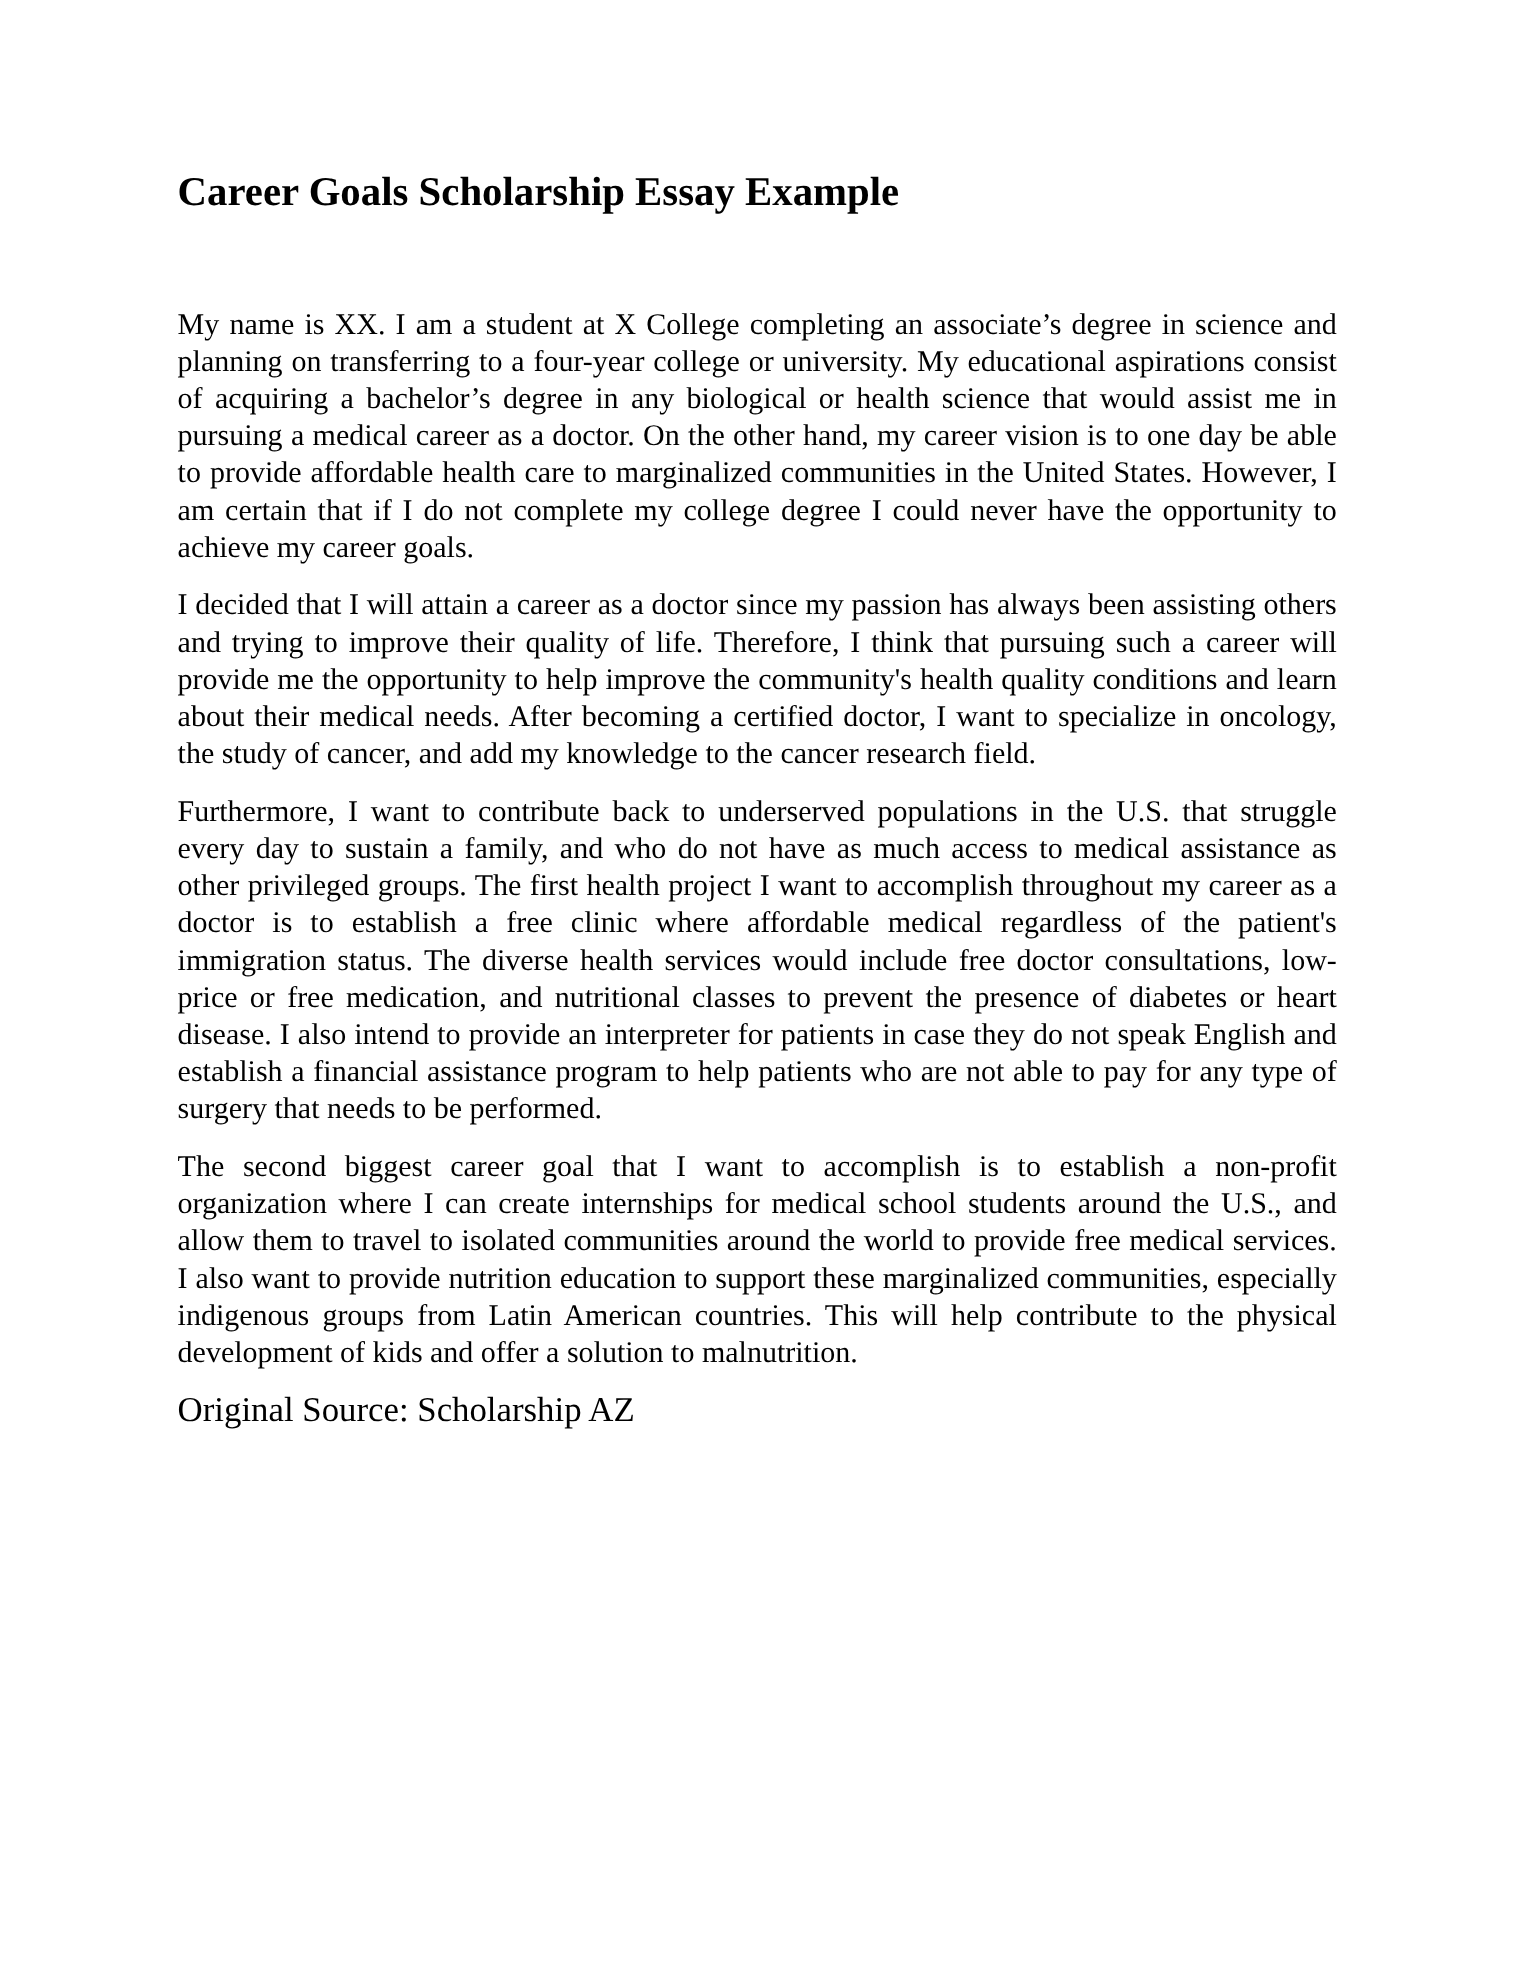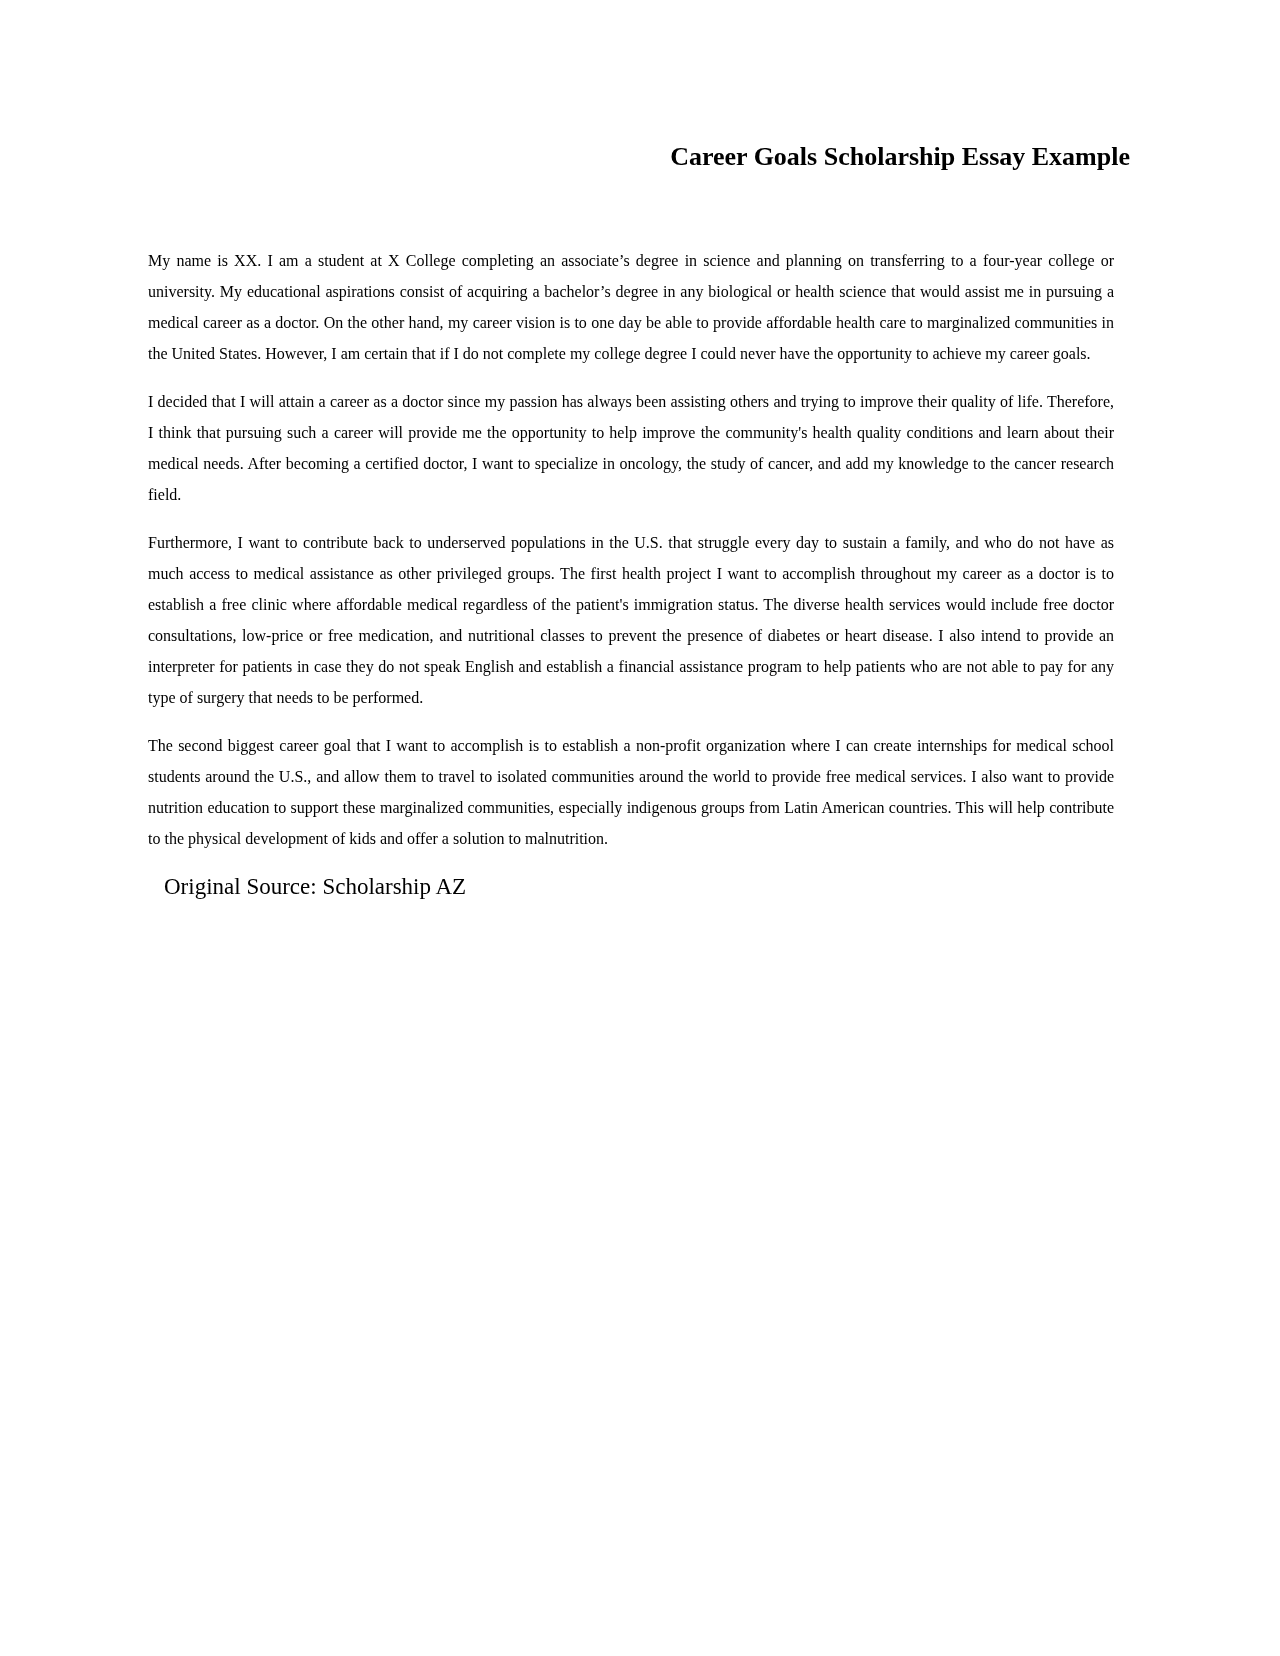--- a/index.html
+++ b/index.html
@@ -14,37 +14,37 @@
     background: #ffffff;
     color: #000000;
     font-family: "Liberation Serif", "DejaVu Serif", serif;
     overflow: hidden;
   }
   .content {
     margin-left: 148px;
     margin-right: 150px;
   }
   .essay-title {
-    font-size: 26px;
+    font-size: 34px;
     font-weight: bold;
     line-height: 1.2;
-    text-align: right;
+    text-align: left;
     margin: 141px 0 73px 0;
   }
   .essay-paragraph {
-    font-size: 16px;
+    font-size: 25px;
     line-height: 31px;
     text-align: justify;
     margin: 0 16px 17px 0;
   }
   .source-line {
-    font-size: 23px;
+    font-size: 29px;
     line-height: 31px;
     text-align: left;
-    margin: 16px;
+    margin: 0;
   }
 </style>
 </head>
 <body>
 
 <div class="page">
   <div class="content">
     <h1 class="essay-title">Career Goals Scholarship Essay Example</h1>
 
     <p class="essay-paragraph">My name is XX. I am a student at X College completing an associate’s degree in science and planning on transferring to a four-year college or university. My educational aspirations consist of acquiring a bachelor’s degree in any biological or health science that would assist me in pursuing a medical career as a doctor. On the other hand, my career vision is to one day be able to provide affordable health care to marginalized communities in the United States. However, I am certain that if I do not complete my college degree I could never have the opportunity to achieve my career goals.</p>

